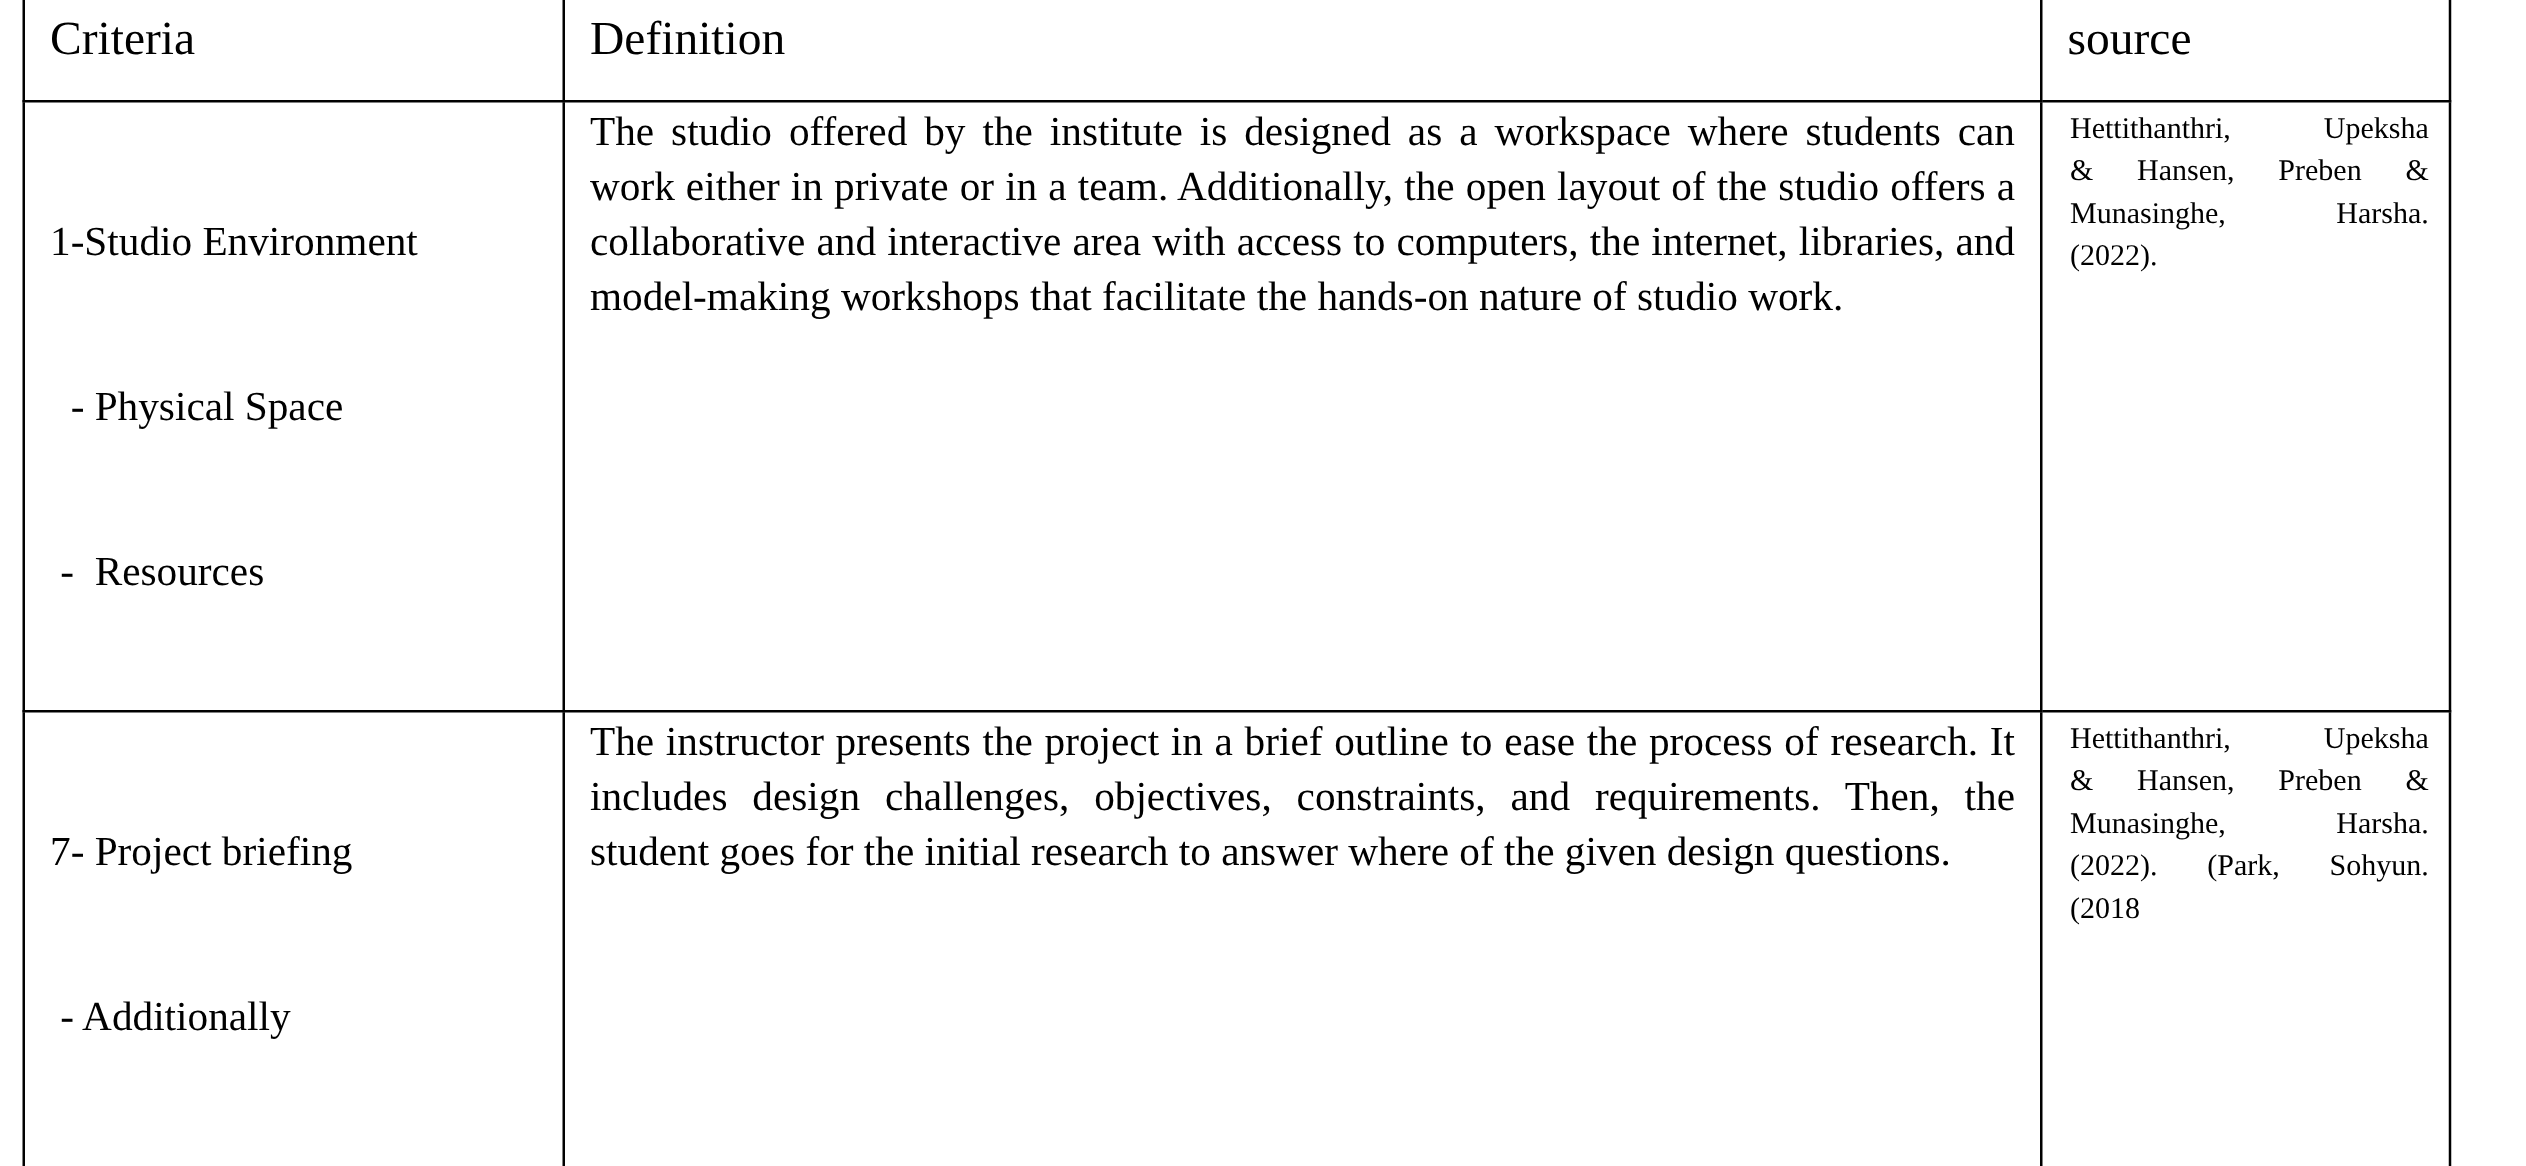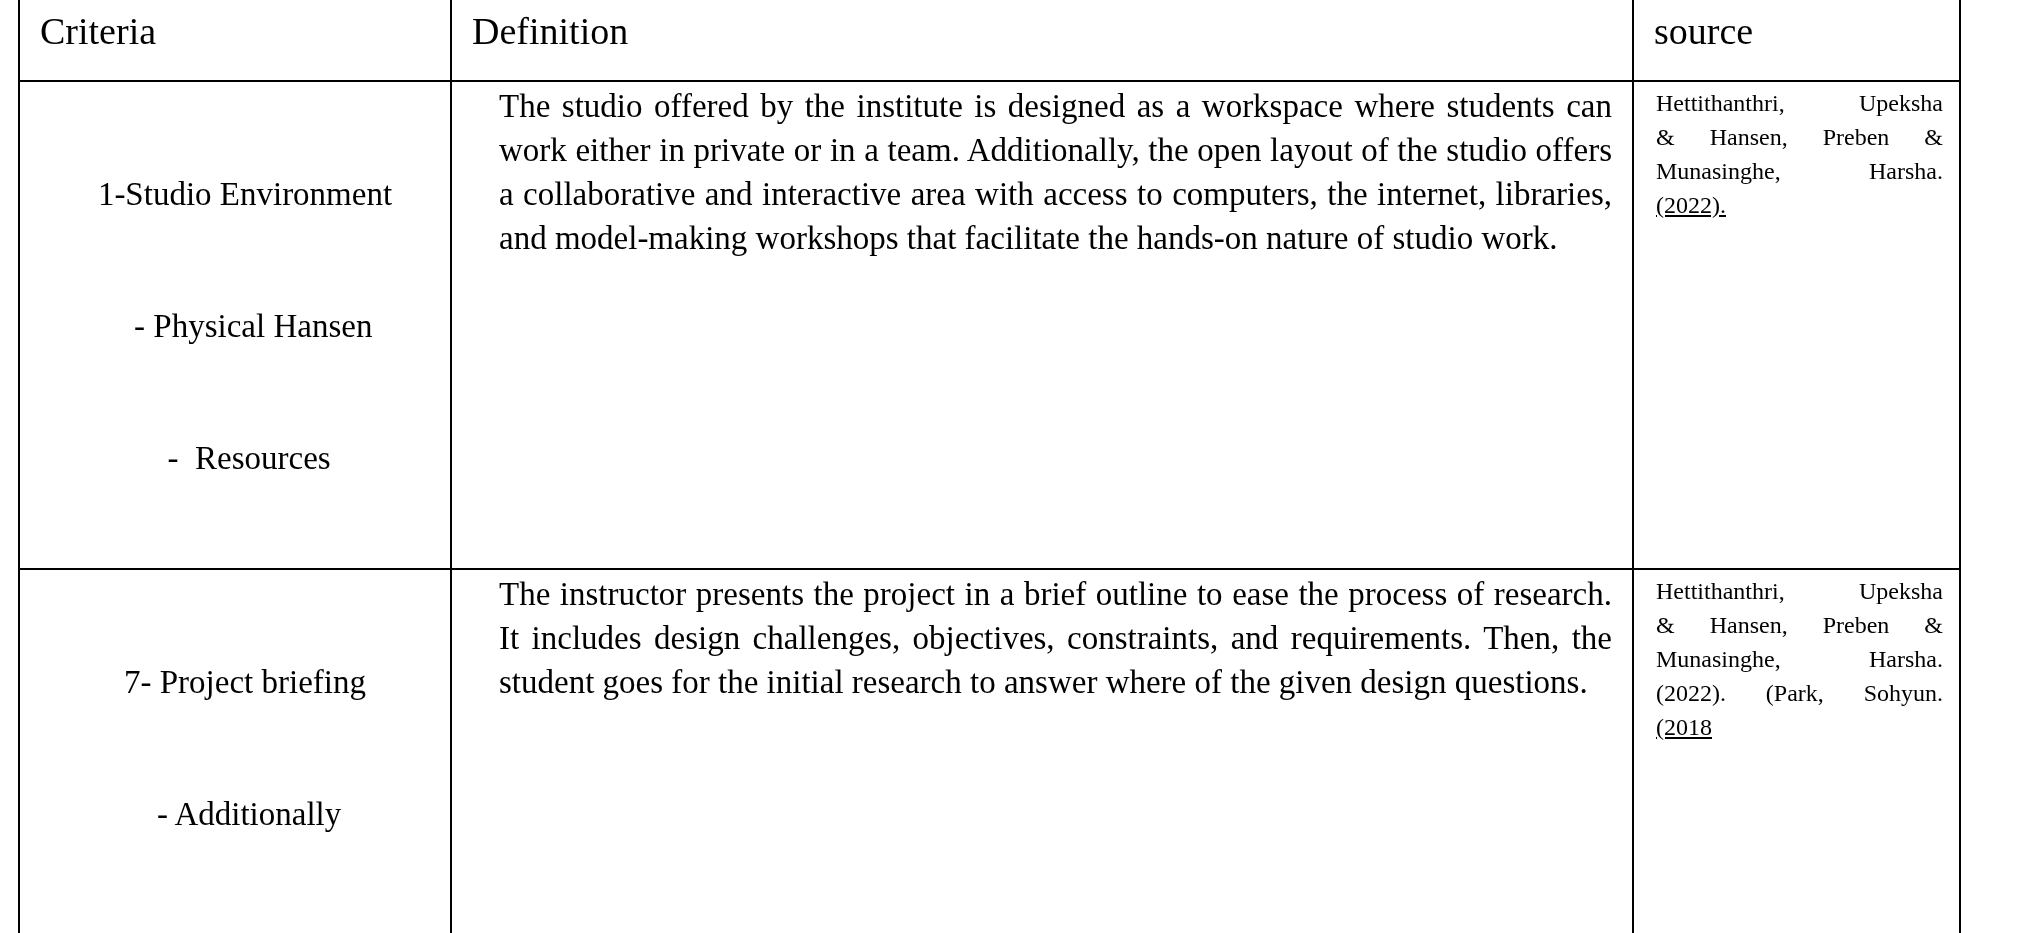--- a/index.html
+++ b/index.html
@@ -4,26 +4,26 @@
 <style>
   html, body { margin:0; padding:0; background:#ffffff; }
   body { width:2021px; height:933px; overflow:hidden; position:relative;
          font-family:"Liberation Serif","DejaVu Serif",serif; color:#000; }
   table { position:absolute; left:18px; top:-4px; border-collapse:collapse; table-layout:fixed; width:1941px; }
   td { border:2px solid #000; vertical-align:top; padding:0; }
   col.c1 { width:432px; } col.c2 { width:1182px; } col.c3 { width:327px; }
   .hdr td { height:82px; font-size:38px; }
   .hdr .cell { padding:10px 0 0 20px; line-height:46px; }
   .crit { font-size:33px; line-height:44px; padding:2px 0 0 20px; white-space:pre; }
-  .def { font-size:33px; line-height:44px; padding:2px 20px 0 20px; text-align:justify;margin-left:27px; }
+  .def { font-size:33px; line-height:44px; padding:2px 20px 0 20px; text-align:justify; }
   .src { font-size:24px; line-height:34px; padding:4px 16px 0 22px; text-align:justify; }
   .src-line { display:block; text-align:justify; text-align-last:justify; }
-  .src-line.left { text-align-last:left;text-decoration:underline; }
+  .src-line.left { text-align-last:left; }
   .r1 td { height:215px; } .r2 td { height:172px; }
-  .sub { display:block;text-align:center; }
+  .sub { display:block; }
 </style>
 </head>
 <body>
 
 <table>
   <colgroup>
       <col class="c1">
       <col class="c2">
       <col class="c3">
     </colgroup>
@@ -37,21 +37,21 @@
         </td>
     <td>
           <div class="cell">source</div>
         </td>
   </tr>
 
   <tr class="r1">
     <td>
           <div class="crit">
       <span class="sub">1-Studio Environment</span>
-      <span class="sub">  - Physical Hansen</span>
+      <span class="sub">  - Physical Space</span>
       <span class="sub"> -  Resources</span>
     </div>
         </td>
     <td>
           <div class="def">The studio offered by the institute is designed as a workspace where students can work either in private or in a team. Additionally, the open layout of the studio offers a collaborative and interactive area with access to computers, the internet, libraries, and model-making workshops that facilitate the hands-on nature of studio work.</div>
         </td>
     <td>
           <div class="src">
       <span class="src-line">Hettithanthri, Upeksha</span>
       <span class="src-line">&amp; Hansen, Preben &amp;</span>

